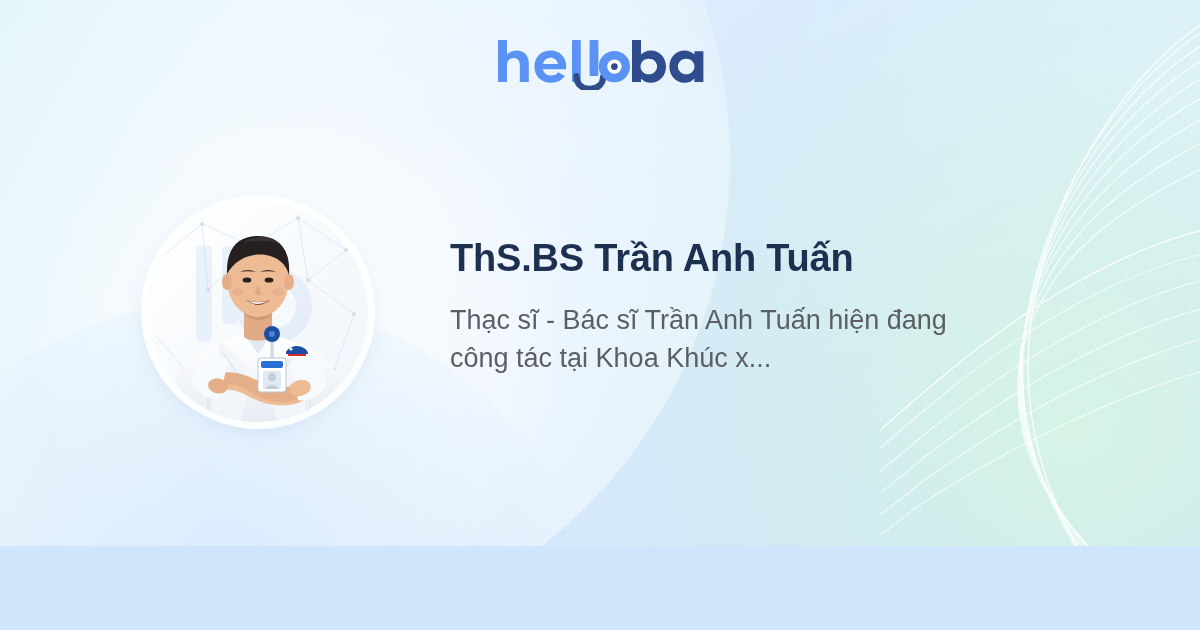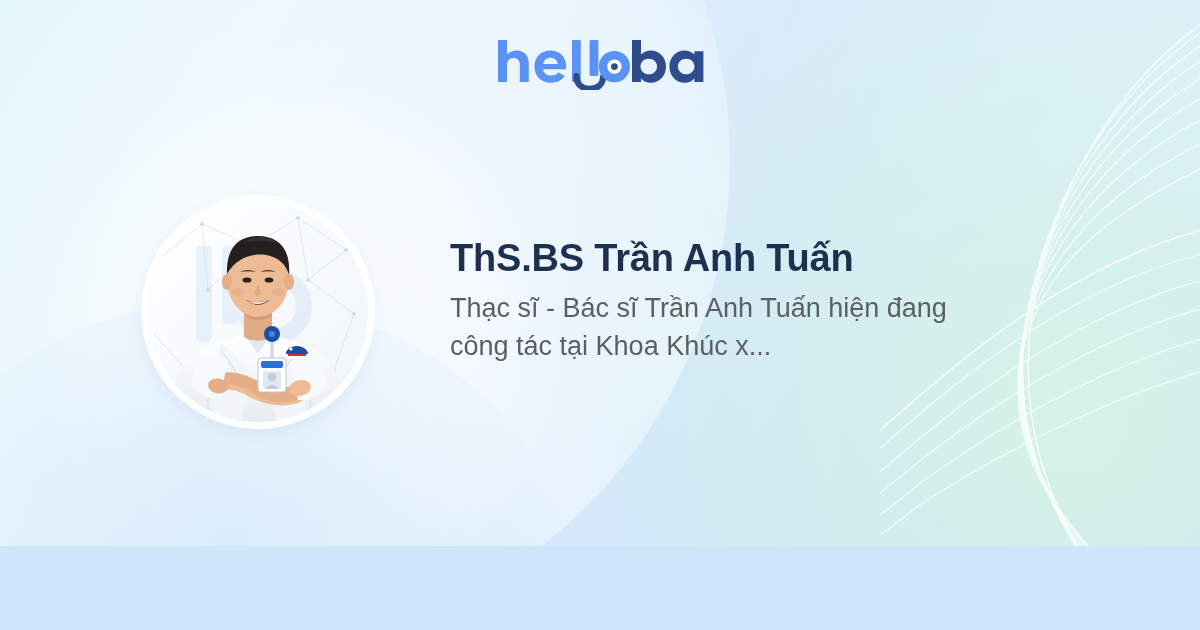--- a/index.html
+++ b/index.html
@@ -97,21 +97,21 @@
   .doctor-name {
     margin: 0;
     font-size: 38px;
     font-weight: bold;
     letter-spacing: -0.2px;
     color: #1e3050;
     line-height: 1.18;
     white-space: nowrap;
   }
   .doctor-desc {
-    margin: 8px 0 0 0;
+    margin: 20px 0 0 0;
     font-size: 27px;
     font-weight: normal;
     color: #5b5f63;
     line-height: 1.42;
     max-width: 530px;
   }
 </style>
 </head>
 <body>
 

